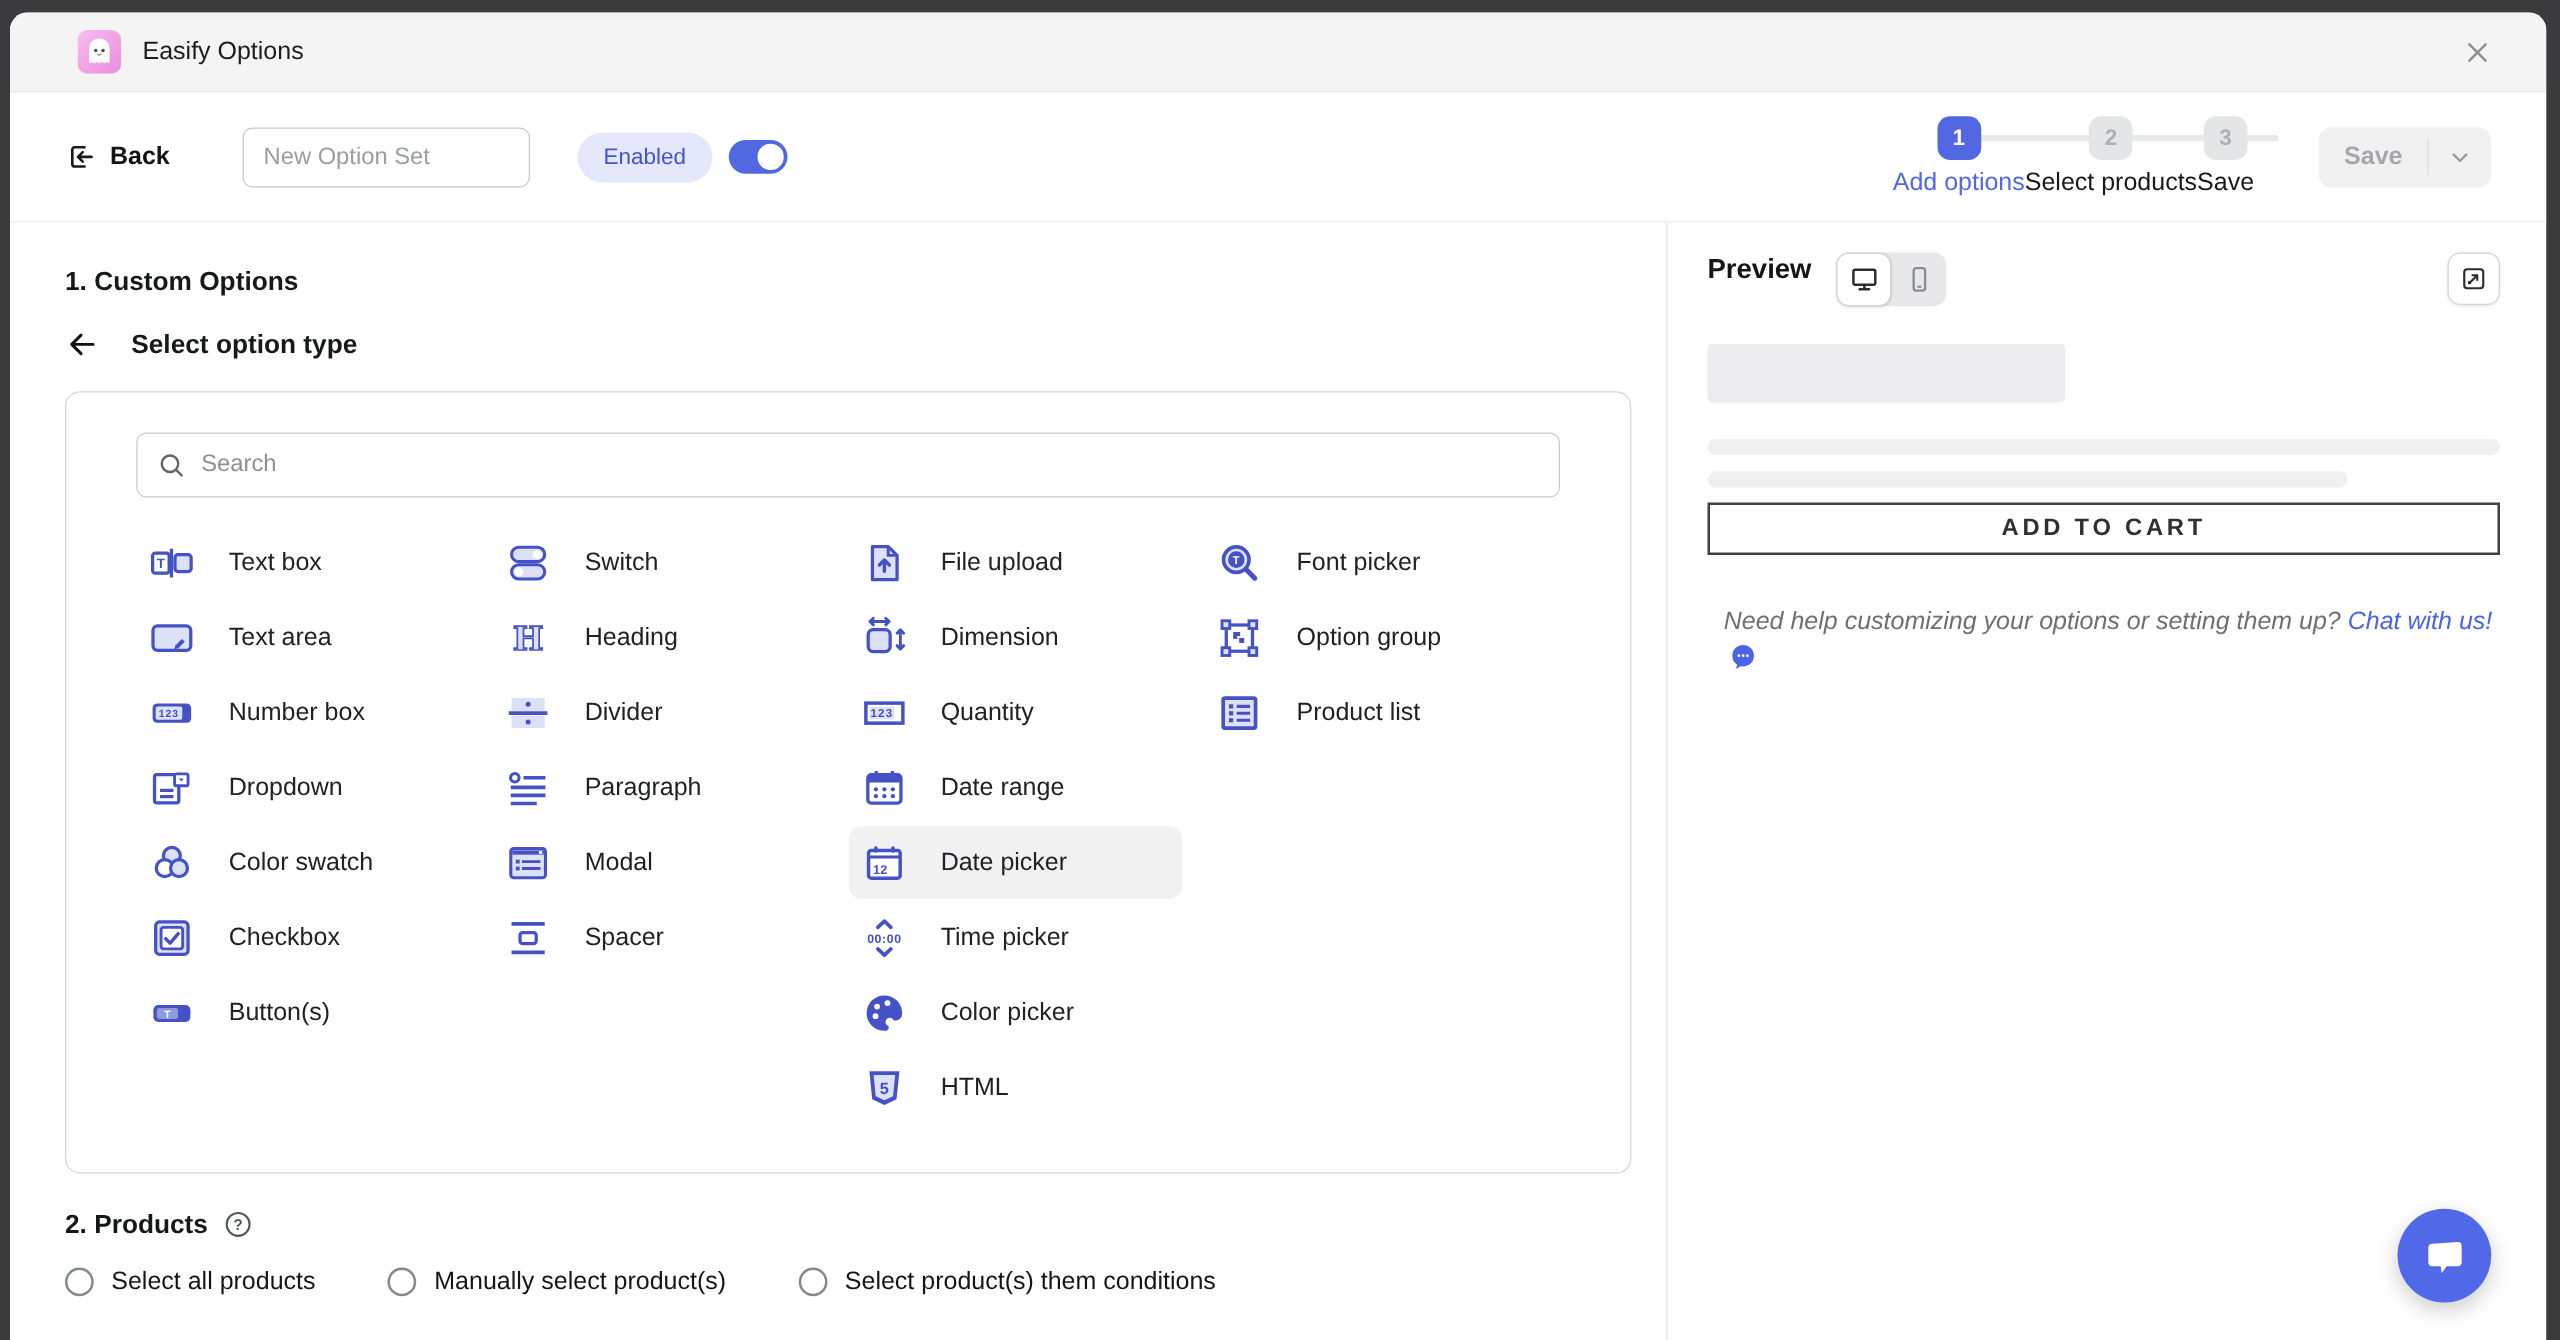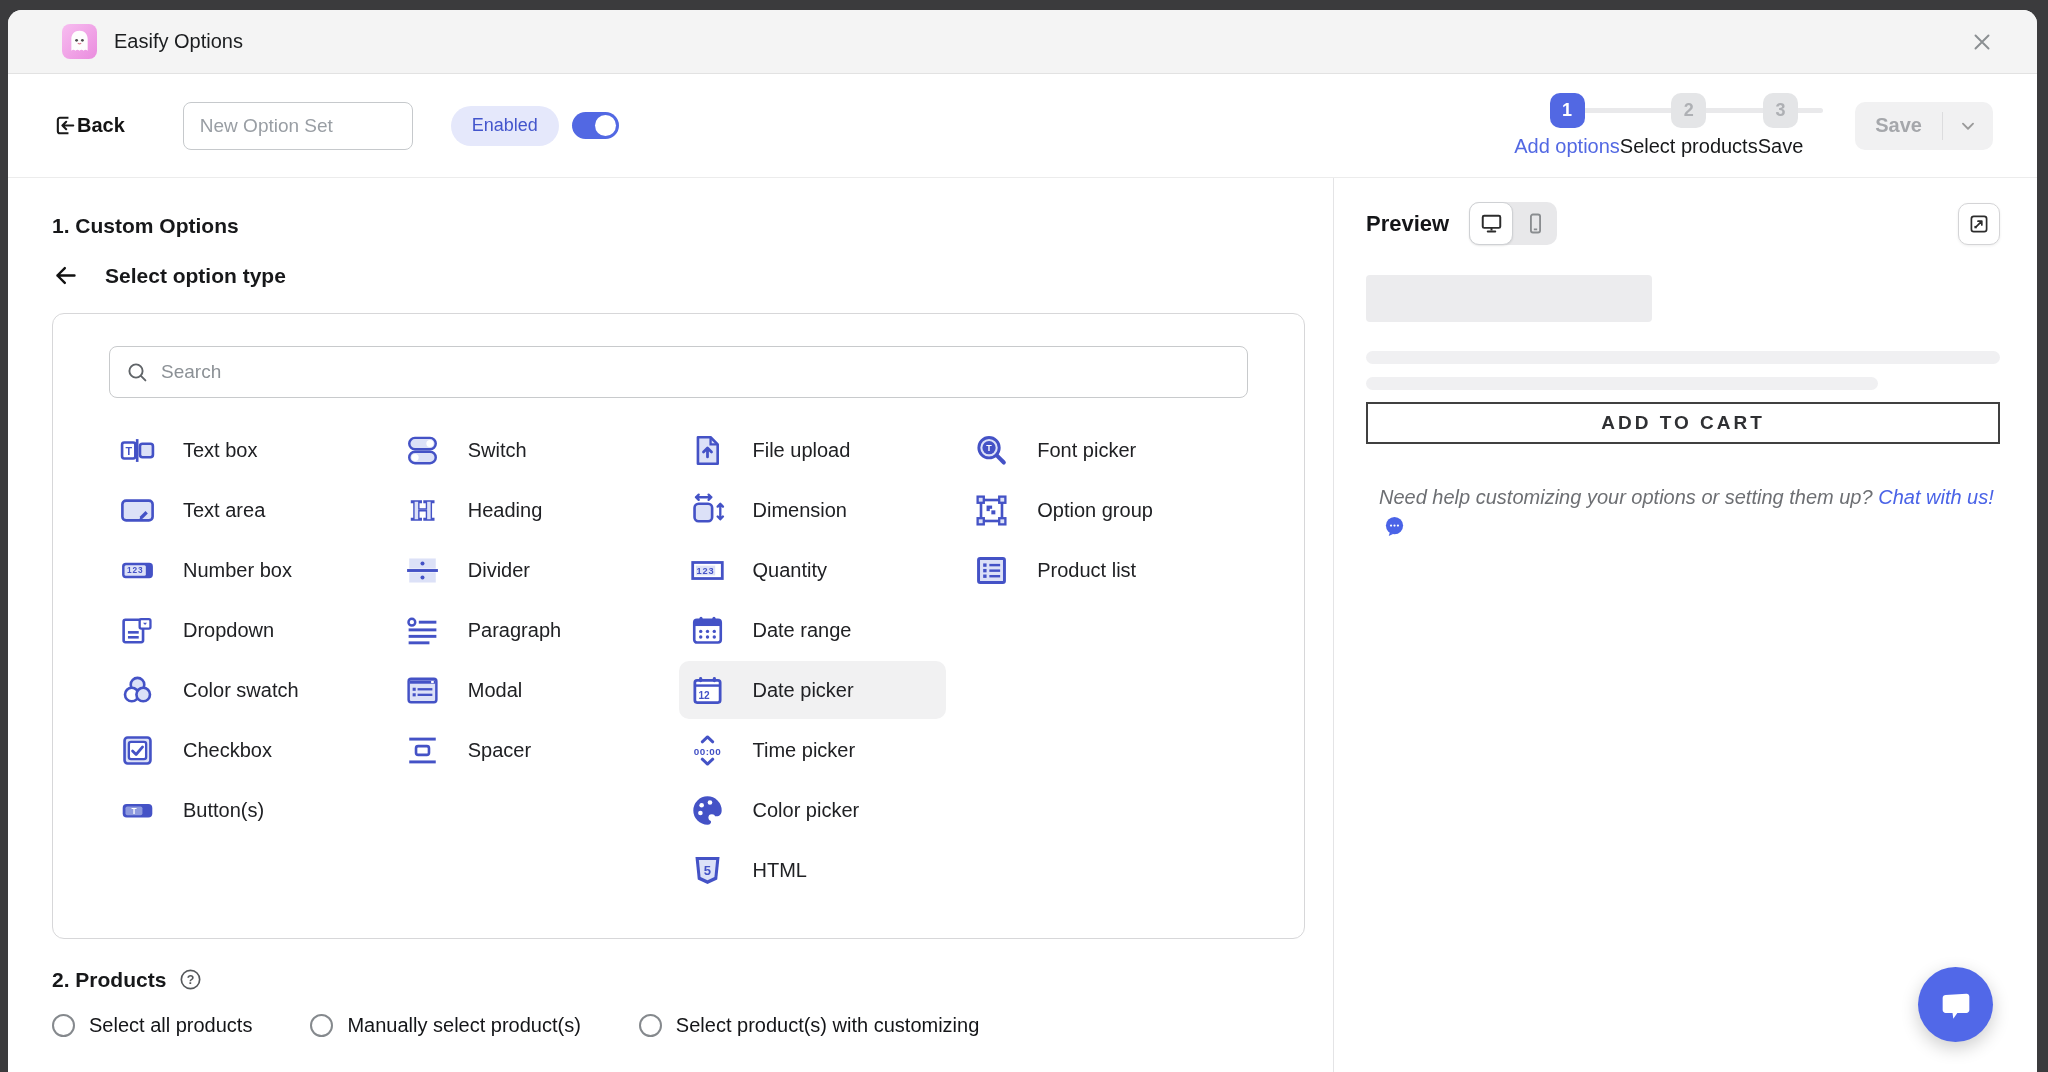--- a/index.html
+++ b/index.html
@@ -12,21 +12,21 @@
   
   .titlebar { height:64px; background:#f4f4f4; border-bottom:1px solid #e2e2e2;
               display:flex; align-items:center; padding:0 42px 0 54px; flex:0 0 auto; }
   .app-icon { width:35px; height:35px; flex:0 0 35px; }
   .title { margin-left:17px; font-size:20px; font-weight:400; color:#1b1d1f; }
   .close { margin-left:auto; width:26px; height:26px; cursor:pointer; }
 
   
   .toolbar { height:104px; display:flex; align-items:center; padding:0 44px;
              border-bottom:1px solid #ececec; flex:0 0 auto; background:#fff; }
-  .back { display:flex; align-items:center; font-size:20px; font-weight:600; color:#141414; cursor:pointer; }
+  .back { display:flex; align-items:center; gap:11px; font-size:20px; font-weight:600; color:#141414; cursor:pointer; }
   .ic24 { width:25px; height:25px; flex:0 0 25px; }
   .name-input { margin-left:58px; width:230px; height:48px; border:1px solid #c6c9cc; border-radius:8px;
                 padding:0 16px; font-size:19px; color:#202223; outline:none; }
   .name-input::placeholder { color:#999ea4; }
   .badge { margin-left:38px; height:40px; padding:0 21px; border-radius:20px; background:#e5e8fb;
            color:#4355cc; font-size:18px; display:flex; align-items:center; }
   .toggle { margin-left:13px; width:47px; height:27px; border-radius:14px; background:#5268e3; position:relative; cursor:pointer; }
   .toggle .knob { position:absolute; right:3px; top:3px; width:21px; height:21px; border-radius:50%; background:#fff; }
 
   .tb-right { margin-left:auto; display:flex; align-items:center; }
@@ -69,21 +69,21 @@
   .opt-icon { width:37px; height:37px; flex:0 0 37px; }
   .opt-label { font-size:20px; color:#202124; white-space:nowrap; }
 
   .prod-head { margin-top:28px; display:flex; align-items:center; gap:12px; }
   .prod-head .ic { width:25px; height:25px; cursor:pointer; }
   .choices { margin-top:22px; display:flex; align-items:flex-end; gap:58px; }
   .choice { display:flex; align-items:center; gap:14px; font-size:20px; color:#141518; cursor:pointer; }
   .radio { width:23px; height:23px; border-radius:50%; border:2px solid #85898d; background:#fff; flex:0 0 23px; }
 
   
-  .preview-row { display:flex; align-items:center; }
+  .preview-row { display:flex; }
   .preview-title { font-size:22px; font-weight:700; color:#141518; }
   .seg { margin-left:20px; background:#e8e8ea; border-radius:10px; display:flex; }
   .seg-btn { width:44px; height:43px; display:flex; align-items:center; justify-content:center; border-radius:10px; cursor:pointer; }
   .seg-btn.active { background:#fff; border:1px solid #cfd1d4; box-shadow:0 1px 2px rgba(0,0,0,.10); }
   .seg-btn .ic { width:25px; height:25px; }
   .expand { margin-left:auto; width:42px; height:42px; border:1px solid #d4d4d6; border-radius:10px; background:#fff;
             display:flex; align-items:center; justify-content:center; box-shadow:0 1px 3px rgba(0,0,0,.07); cursor:pointer; }
   .expand .ic { width:24px; height:24px; }
 
   .skel-lg  { margin-top:30px; width:286px; height:47px; background:#ececee; border-radius:4px; }
@@ -432,21 +432,21 @@
           <div class="choice">
             <span class="radio"></span>
             <span>Select all products</span>
           </div>
           <div class="choice">
             <span class="radio"></span>
             <span>Manually select product(s)</span>
           </div>
           <div class="choice">
             <span class="radio"></span>
-            <span>Select product(s) with customizing</span>
+            <span>Select product(s) them conditions</span>
           </div>
         </div>
 
     </div>
 
     <div class="right">
       <div class="preview-row">
         <span class="preview-title">Preview</span>
         <div class="seg">
           <span class="seg-btn active">

